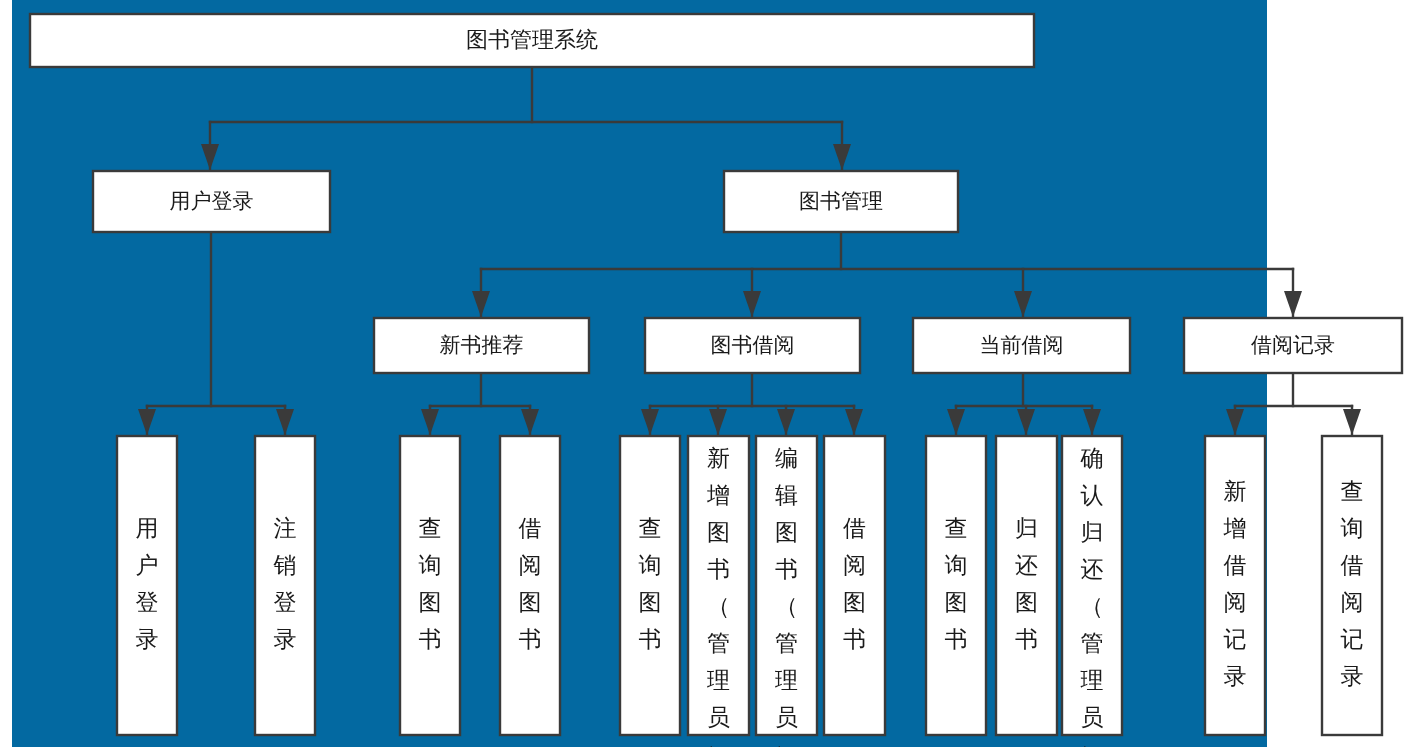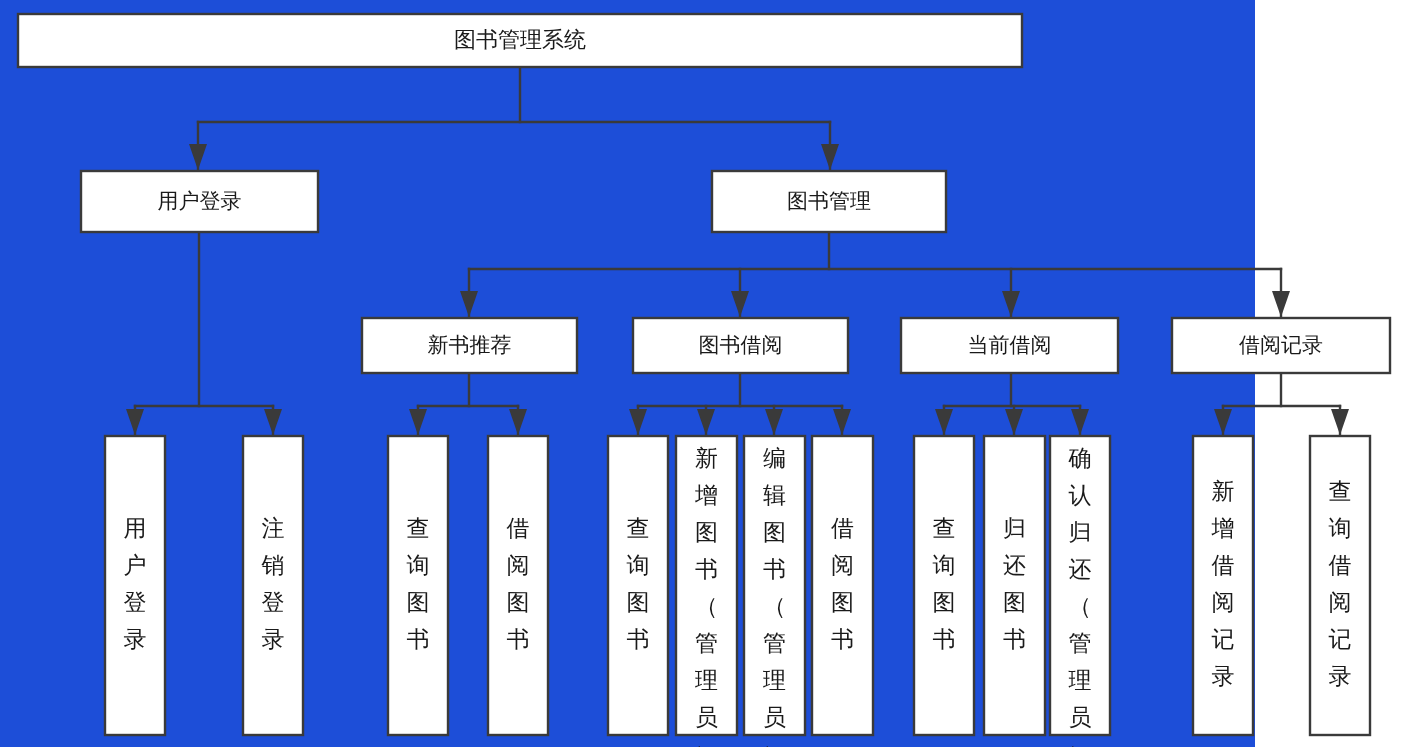--- a/index.html
+++ b/index.html
@@ -11,21 +11,22 @@
   body {
     width: 1405px;
     height: 747px;
     font-family: "Liberation Sans", "DejaVu Sans", sans-serif;
     overflow: hidden;
   }
   #diagram-root {
     position: relative;
     width: 1255px;
     height: 747px;
-    background: #1d4ed8;
+    background: #0369a1;
+    margin-left: 12px;
   }
   svg.diagram-canvas {
     position: absolute;
     left: 0;
     top: 0;
     width: 1405px;
     height: 747px;
     display: block;
   }
   .node-box {

